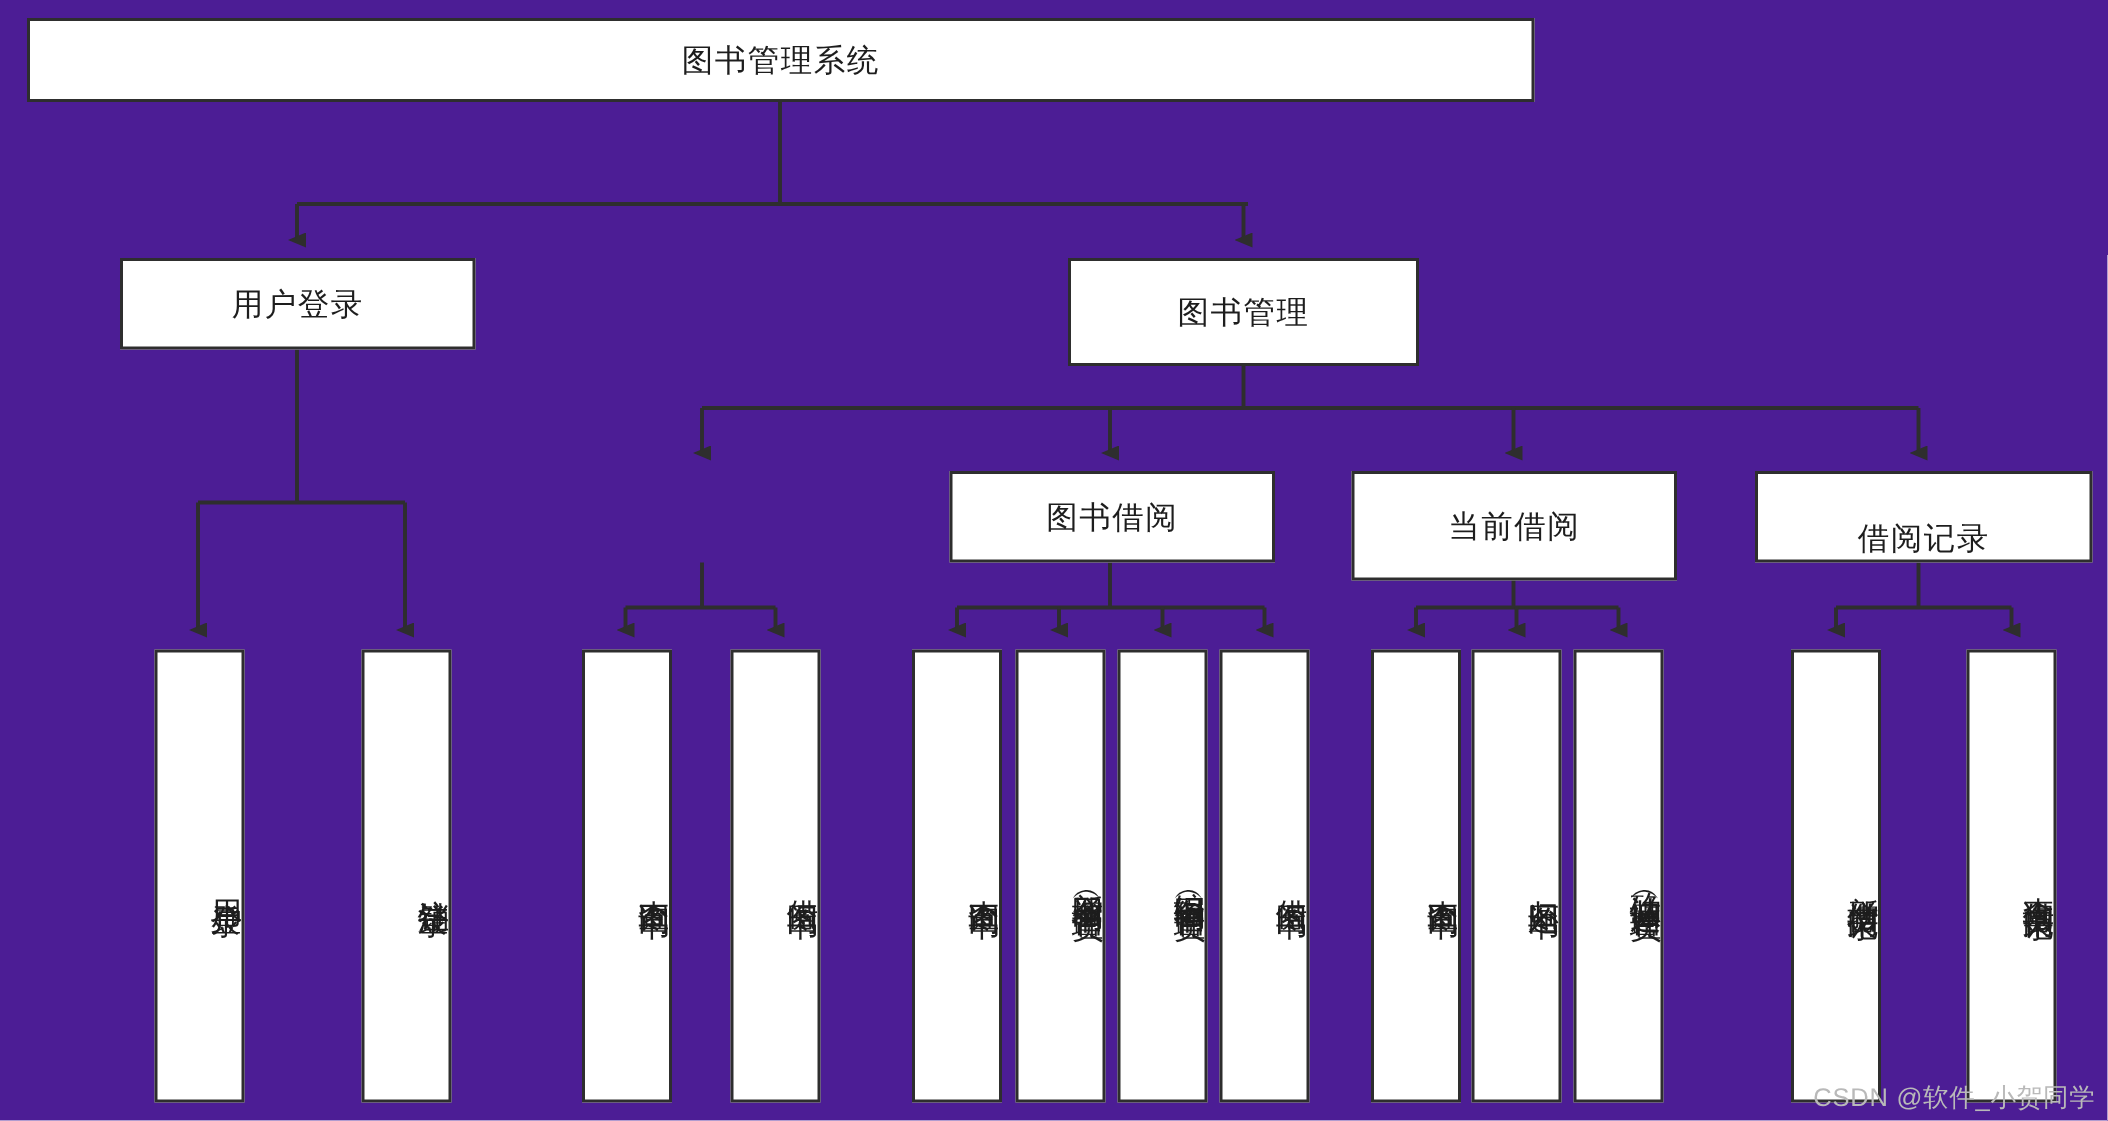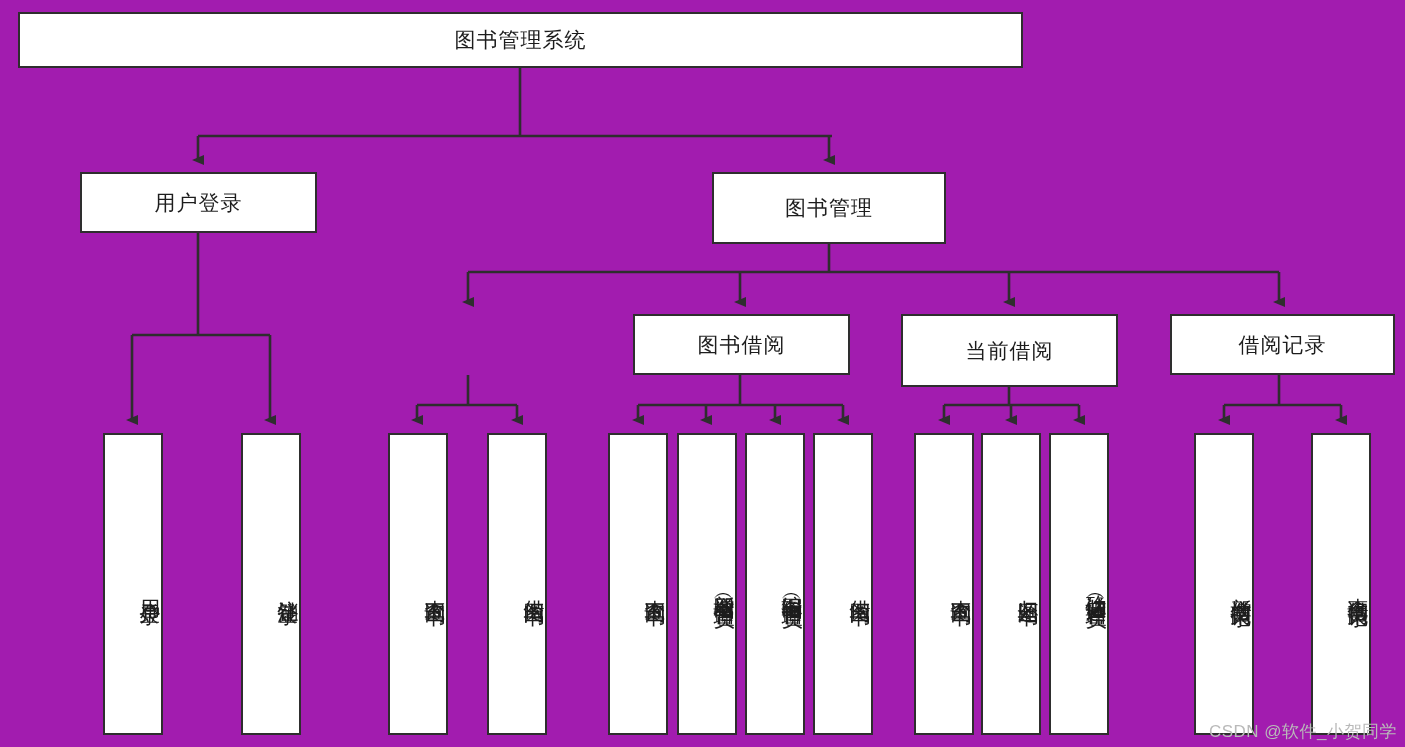--- a/index.html
+++ b/index.html
@@ -4,21 +4,21 @@
 <style>
   html,body{margin:0;padding:0;background:#ffffff;}
   body{
     font-family:"Liberation Sans","DejaVu Sans",sans-serif;
     color:#1a1a1a;
   }
   #canvas{
     position:relative;
     width:1405px;
     height:747px;
-    background:#a21caf;
+    background:#4c1d95;
     overflow:hidden;
   }
   svg#wires{
     position:absolute;
     left:0;top:0;
     width:1405px;height:747px;
     pointer-events:none;
   }
   .node{
     position:absolute;
@@ -132,21 +132,21 @@
 
 
   <div class="node level2" style="left:633px;top:314px;width:217px;height:61px;">
     <span>图书借阅</span>
   </div>
 
   <div class="node level2" style="left:901px;top:314px;width:217px;height:73px;font-family:Liberation Mono, monospace;">
     <span>当前借阅</span>
   </div>
 
-  <div class="node level2" style="left:1170px;top:314px;width:225px;height:61px;">
+  <div class="node level2" style="left:1170px;top:314px;width:225px;height:61px;align-items:flex-end;">
     <span>借阅记录</span>
   </div>
 
   <div class="node leaf" style="left:103px;top:433px;width:60px;height:302px;">
     <span class="leaf-inner">用户登录</span>
   </div>
 
   <div class="node leaf" style="left:241px;top:433px;width:60px;height:302px;">
     <span class="leaf-inner">注销登录</span>
   </div>

